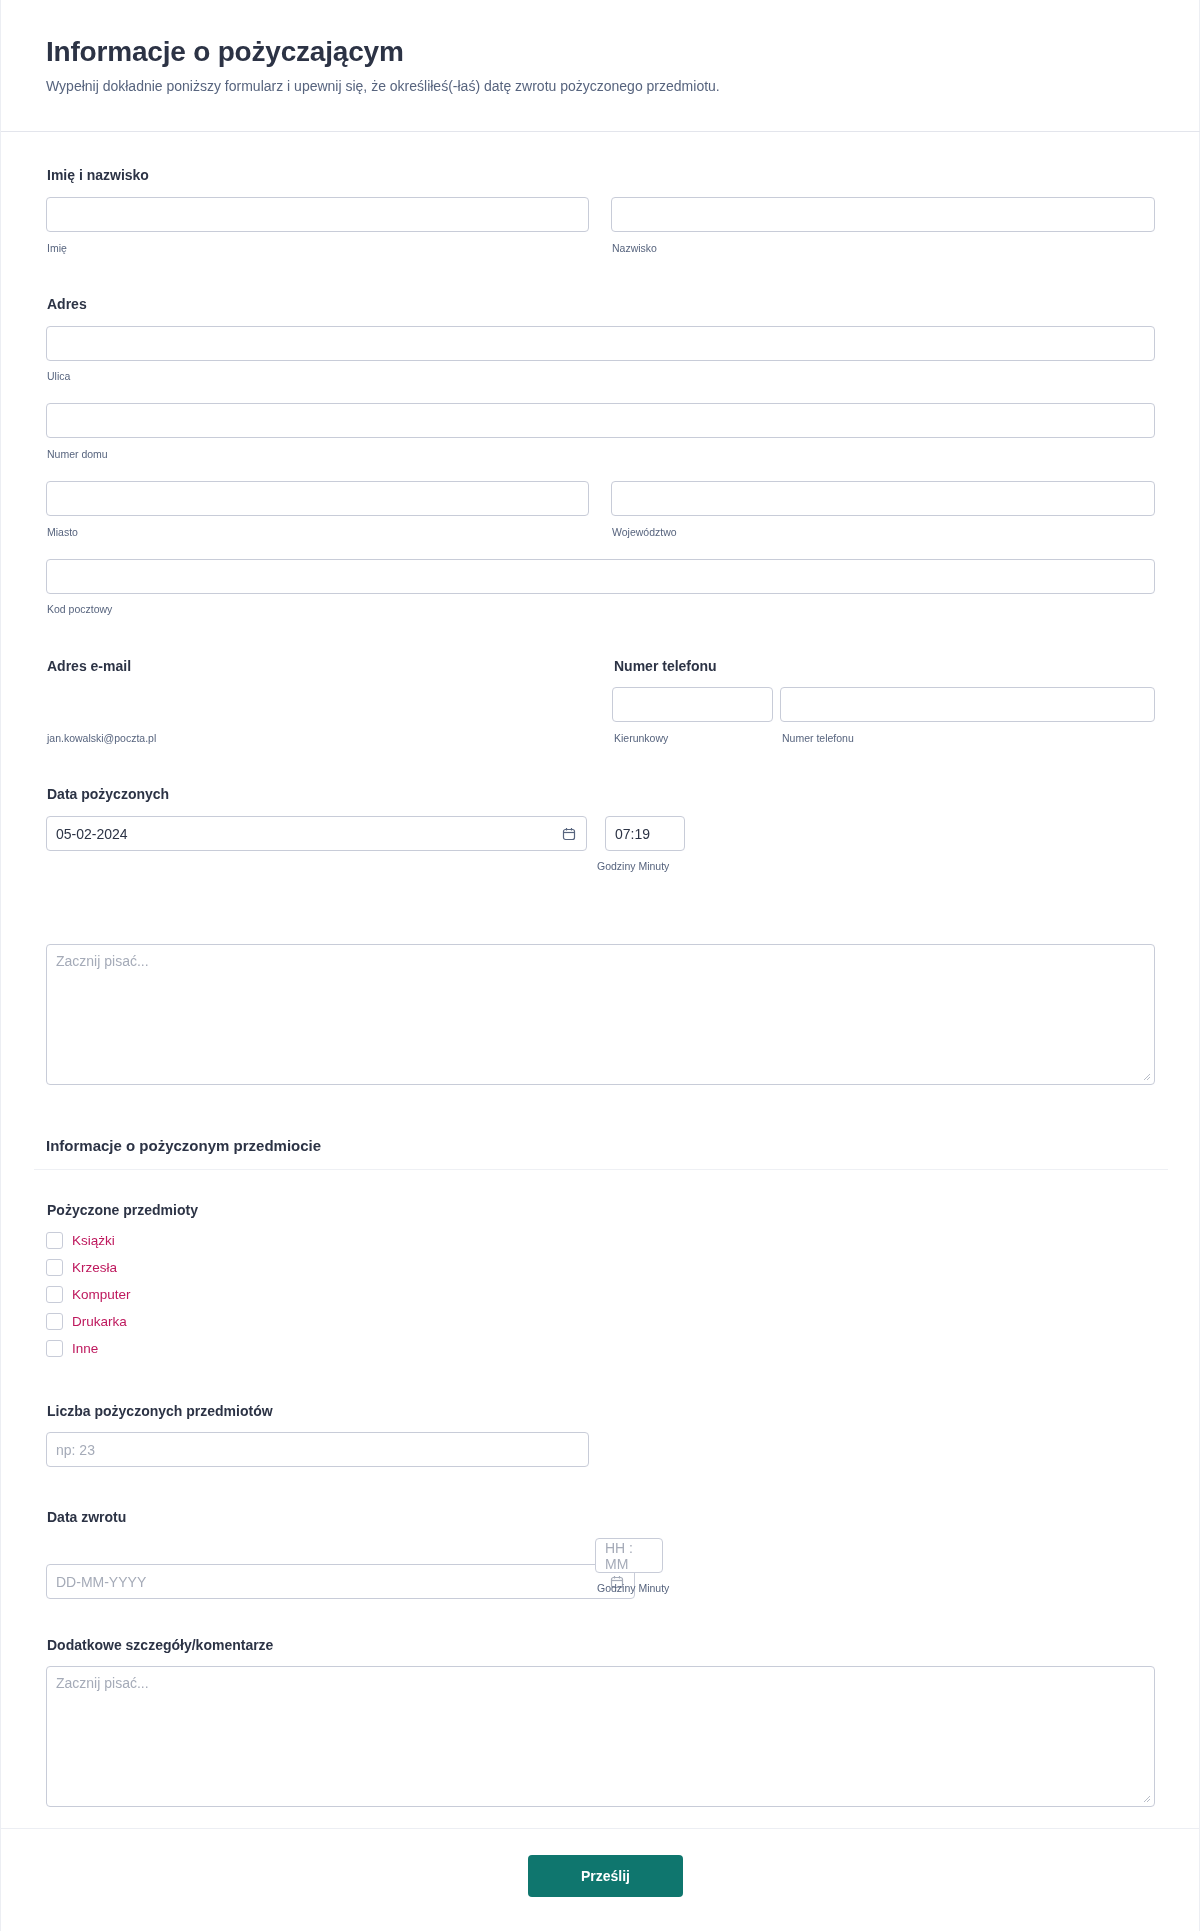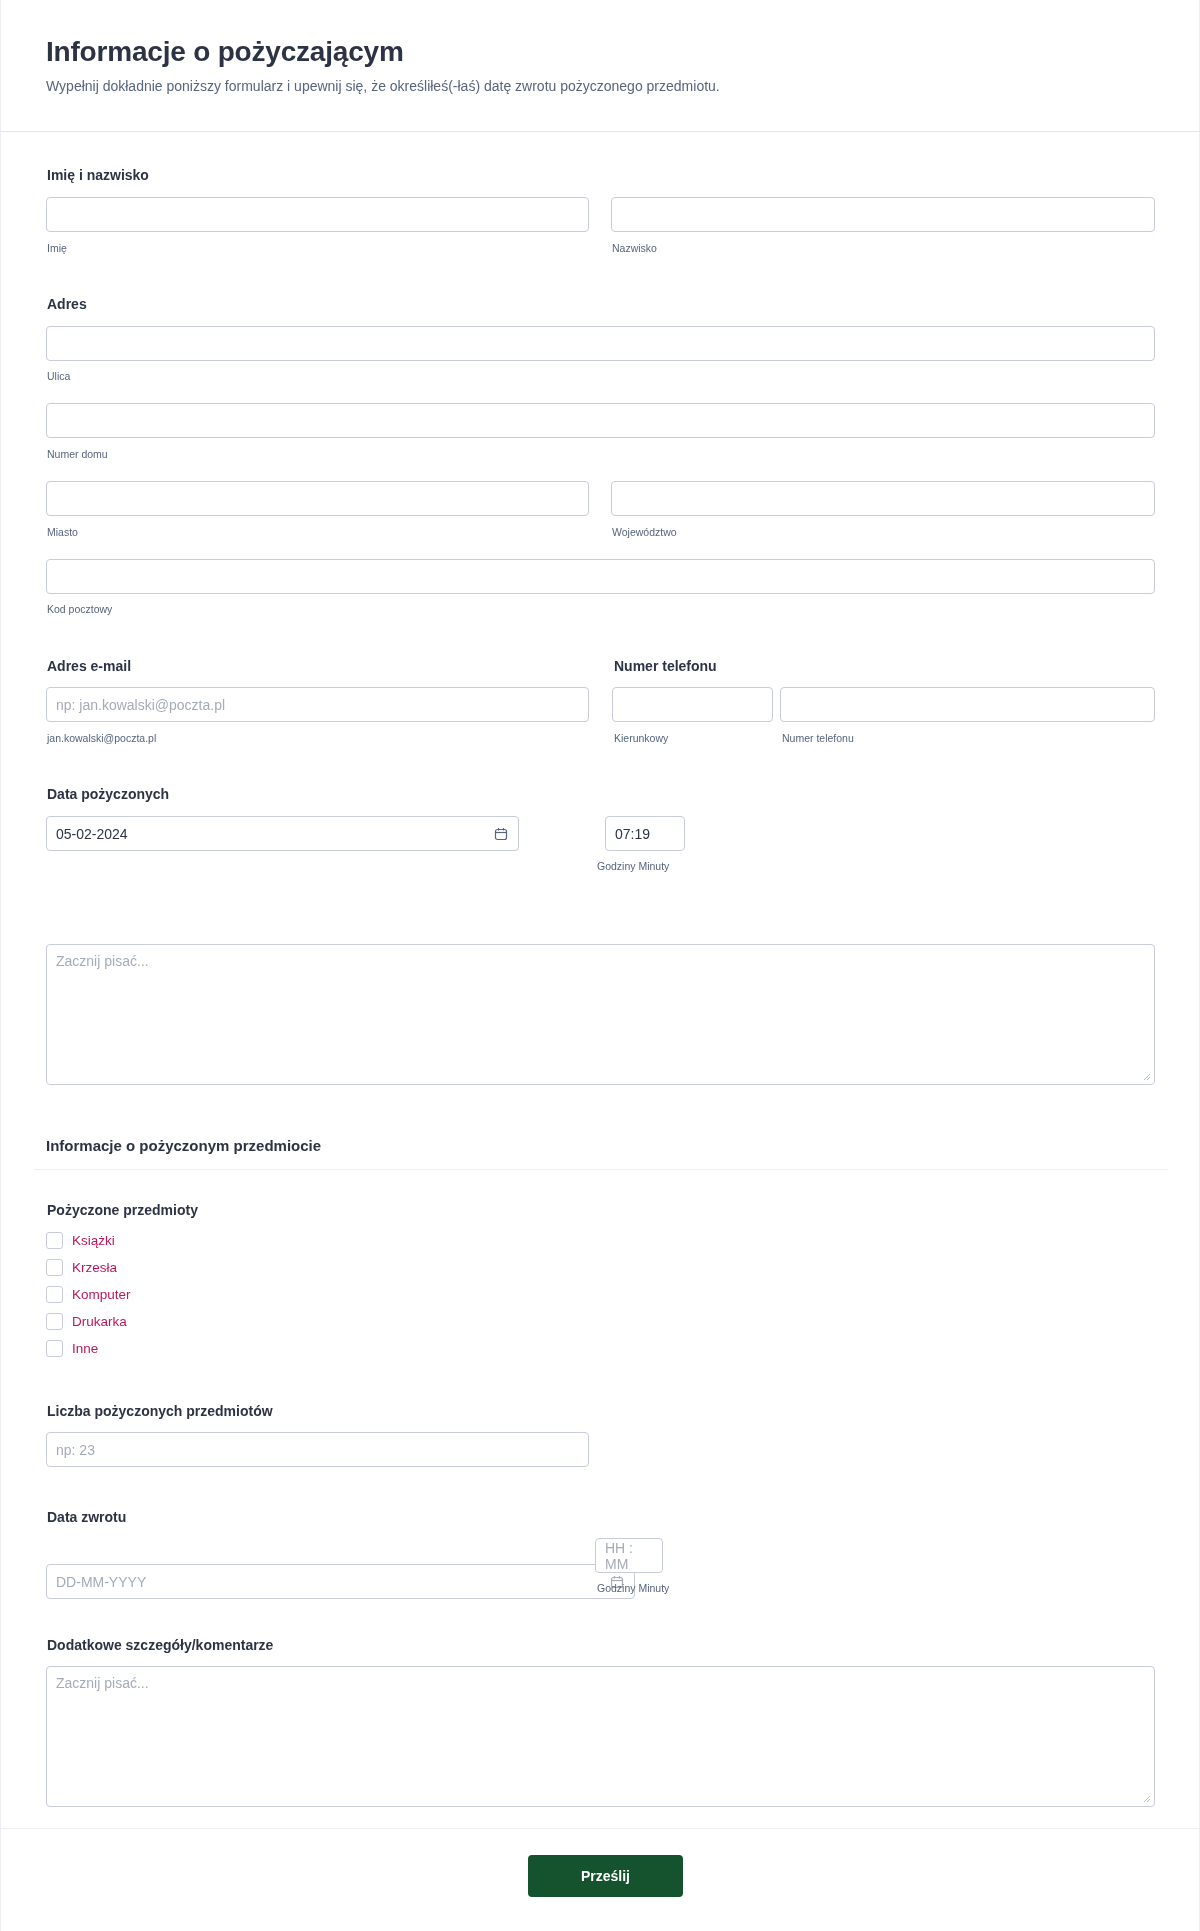--- a/index.html
+++ b/index.html
@@ -34,21 +34,21 @@
   }
   .resize { position: absolute; right: 3px; bottom: 3px; width: 8px; height: 8px; }
   .cal { position: absolute; right: 10px; top: 10px; width: 14px; height: 14px; }
   .sdivider { left: 33px; top: 1169px; width: 1134px; height: 1px; background: #eef0f4; }
   .section-title { font-size: 15px; font-weight: 700; color: #2c3345; }
   .cb-row { display: flex; align-items: center; height: 27px; }
   .cb { width: 17px; height: 17px; border: 1px solid #c8ccd8; border-radius: 3px; background: #fff; margin-right: 9px; }
   .cb-label { font-size: 13.5px; color: #be185d; }
   .fdivider { left: 0; top: 1828px; width: 1200px; height: 1px; background: #eceef3; }
   .submit {
-    left: 527px; top: 1855px; width: 155px; height: 42px; background: #14532d;
+    left: 527px; top: 1855px; width: 155px; height: 42px; background: #0f766e;
     border-radius: 4px; color: #fff; font-size: 14px; font-weight: 600;
     display: flex; align-items: center; justify-content: center; border: none; cursor: pointer;
   }
 </style>
 </head>
 <body>
 
 <div class="page">
 
   <div class="abs subtitle">Wypełnij dokładnie poniższy formularz i upewnij się, że określiłeś(-łaś) datę zwrotu pożyczonego przedmiotu.</div>
@@ -67,33 +67,30 @@
   <div class="abs input" style="left:45px; top:403px; width:1109px;"></div>
   <div class="abs sublabel" style="left:46px; top:448px;">Numer domu</div>
   <div class="abs input" style="left:45px; top:481px; width:543px;"></div>
   <div class="abs sublabel" style="left:46px; top:526px;">Miasto</div>
   <div class="abs input" style="left:610px; top:481px; width:544px;"></div>
   <div class="abs sublabel" style="left:611px; top:526px;">Województwo</div>
   <div class="abs input" style="left:45px; top:559px; width:1109px;"></div>
   <div class="abs sublabel" style="left:46px; top:603px;">Kod pocztowy</div>
 
   <div class="abs label" style="left:46px; top:658px;">Adres e-mail</div>
-  <div class="abs input" style="left:45px; top:687px; width:543px;">
-    <span class="ph">np: jan.kowalski@poczta.pl</span>
-  </div>
   <div class="abs sublabel" style="left:46px; top:732px;">jan.kowalski@poczta.pl</div>
 
   <div class="abs label" style="left:613px; top:658px;">Numer telefonu</div>
   <div class="abs input" style="left:611px; top:687px; width:161px;"></div>
   <div class="abs sublabel" style="left:613px; top:732px;">Kierunkowy</div>
   <div class="abs input" style="left:779px; top:687px; width:375px;"></div>
   <div class="abs sublabel" style="left:781px; top:732px;">Numer telefonu</div>
 
   <div class="abs label" style="left:46px; top:786px;">Data pożyczonych</div>
-  <div class="abs input" style="left:45px; top:816px; width:473px;">
+  <div class="abs input" style="left:45px; top:816px; width:541px;">
     <span>05-02-2024</span>
     <svg class="cal" viewBox="0 0 14 14">
       <rect x="1.5" y="2.5" width="11" height="10" rx="2" fill="none" stroke="#57647e" stroke-width="1.2"></rect>
       <line x1="1.5" y1="5.5" x2="12.5" y2="5.5" stroke="#57647e" stroke-width="1.2"></line>
       <line x1="4.5" y1="1" x2="4.5" y2="3.5" stroke="#57647e" stroke-width="1.2"></line>
       <line x1="9.5" y1="1" x2="9.5" y2="3.5" stroke="#57647e" stroke-width="1.2"></line>
     </svg>
   </div>
   <div class="abs input" style="left:594px; top:816px; width:80px;margin-left:10px;">
     <span>07:19</span>

